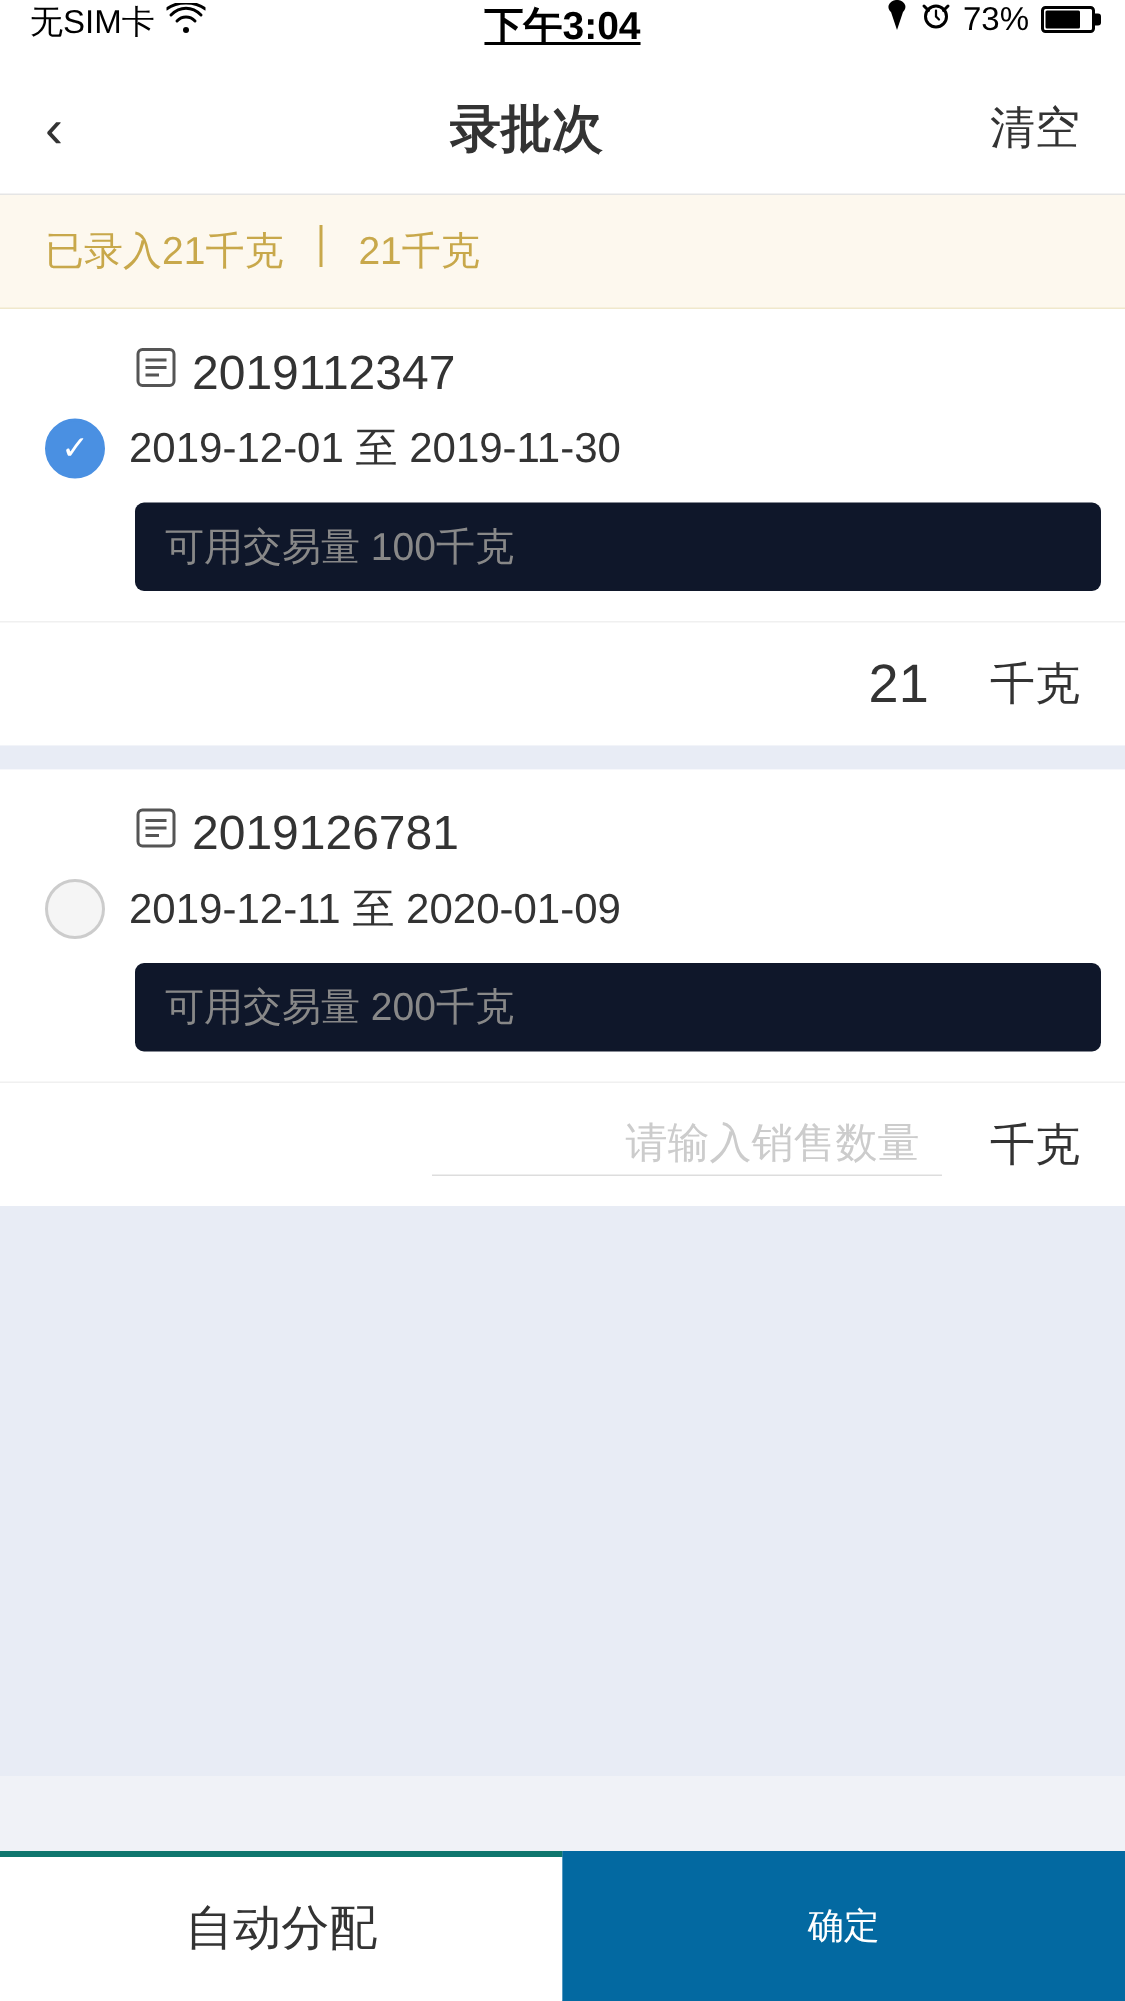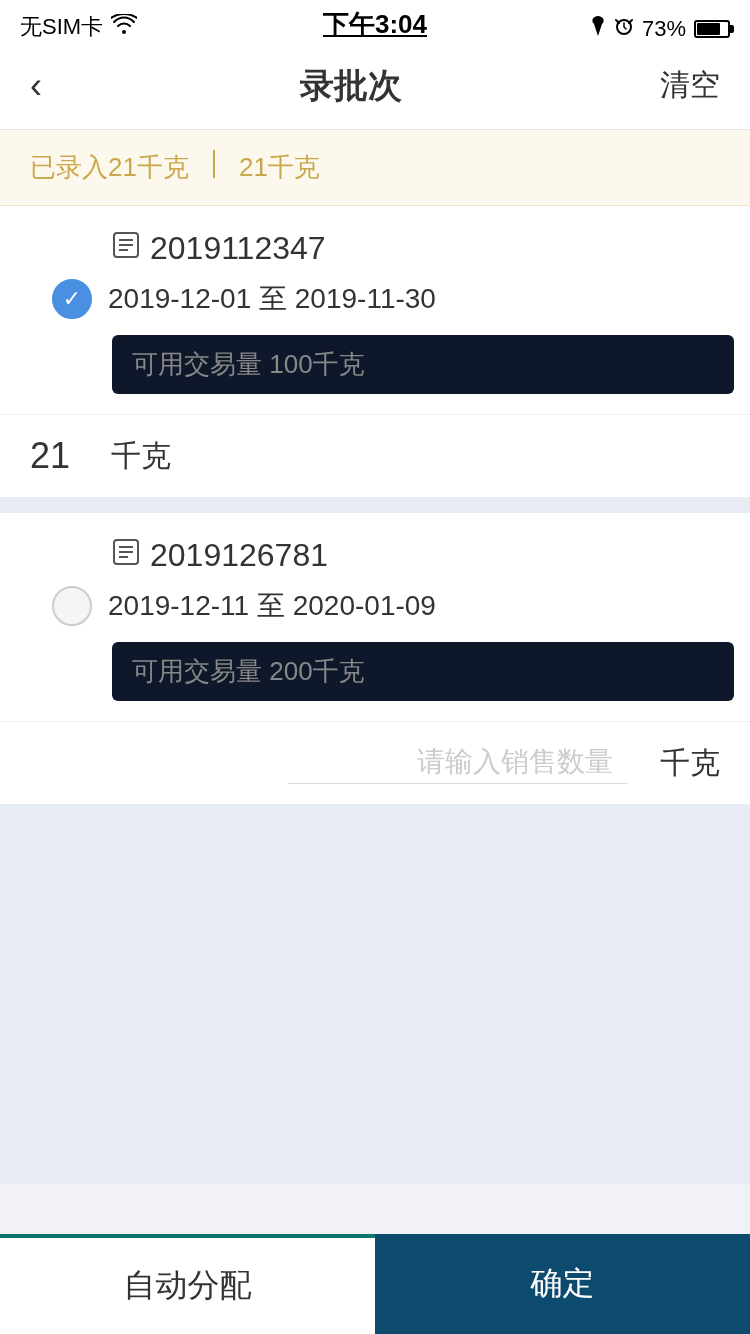--- a/index.html
+++ b/index.html
@@ -12,21 +12,21 @@
       position: relative;
       overflow-x: hidden;
     }
 
     
     .status-bar {
       width: 750px;
       height: 42px;
       background: #fff;
       display: flex;
-      align-items: flex-end;
+      align-items: flex-start;
       justify-content: space-between;
       padding: 0 20px;
       font-size: 24px;
       color: #000;
     }
     .status-bar-left {
       display: flex;
       align-items: center;
       gap: 8px;
       font-size: 22px;
@@ -119,21 +119,20 @@
       background: #c8a84b;
     }
 
     
     .batch-item {
       background: #fff;
       margin-bottom: 0;
     }
     .batch-item-inner {
       padding: 24px 16px 20px 30px;
-      margin-left: 22px;
     }
     .batch-id-row {
       display: flex;
       align-items: center;
       gap: 10px;
       margin-bottom: 12px;
       margin-left: 60px;
     }
     .batch-id-icon {
       font-size: 28px;
@@ -185,20 +184,21 @@
       font-size: 26px;
       color: #888;
     }
 
     
     .quantity-row {
       background: #fff;
       padding: 20px 30px;
       display: flex;
       align-items: center;
+      justify-content: flex-end;
       gap: 16px;
       border-top: 1px solid #f0f0f0;
     }
     .quantity-value {
       font-size: 36px;
       color: #333;
       font-weight: 500;
     }
     .quantity-unit {
       font-size: 30px;
@@ -255,23 +255,23 @@
       flex: 1;
       background: #fff;
       border: none;
       font-size: 32px;
       color: #333;
       cursor: pointer;
       border-top: 4px solid #0f766e;
     }
     .btn-confirm {
       flex: 1;
-      background: #0c4a6e;
+      background: #0369a1;
       border: none;
-      font-size: 32px;
+      font-size: 24px;
       color: #fff;
       cursor: pointer;
     }
   </style>
 </head>
 <body>
 
 <div class="status-bar">
   <div class="status-bar-left">
     <span>无SIM卡</span>

